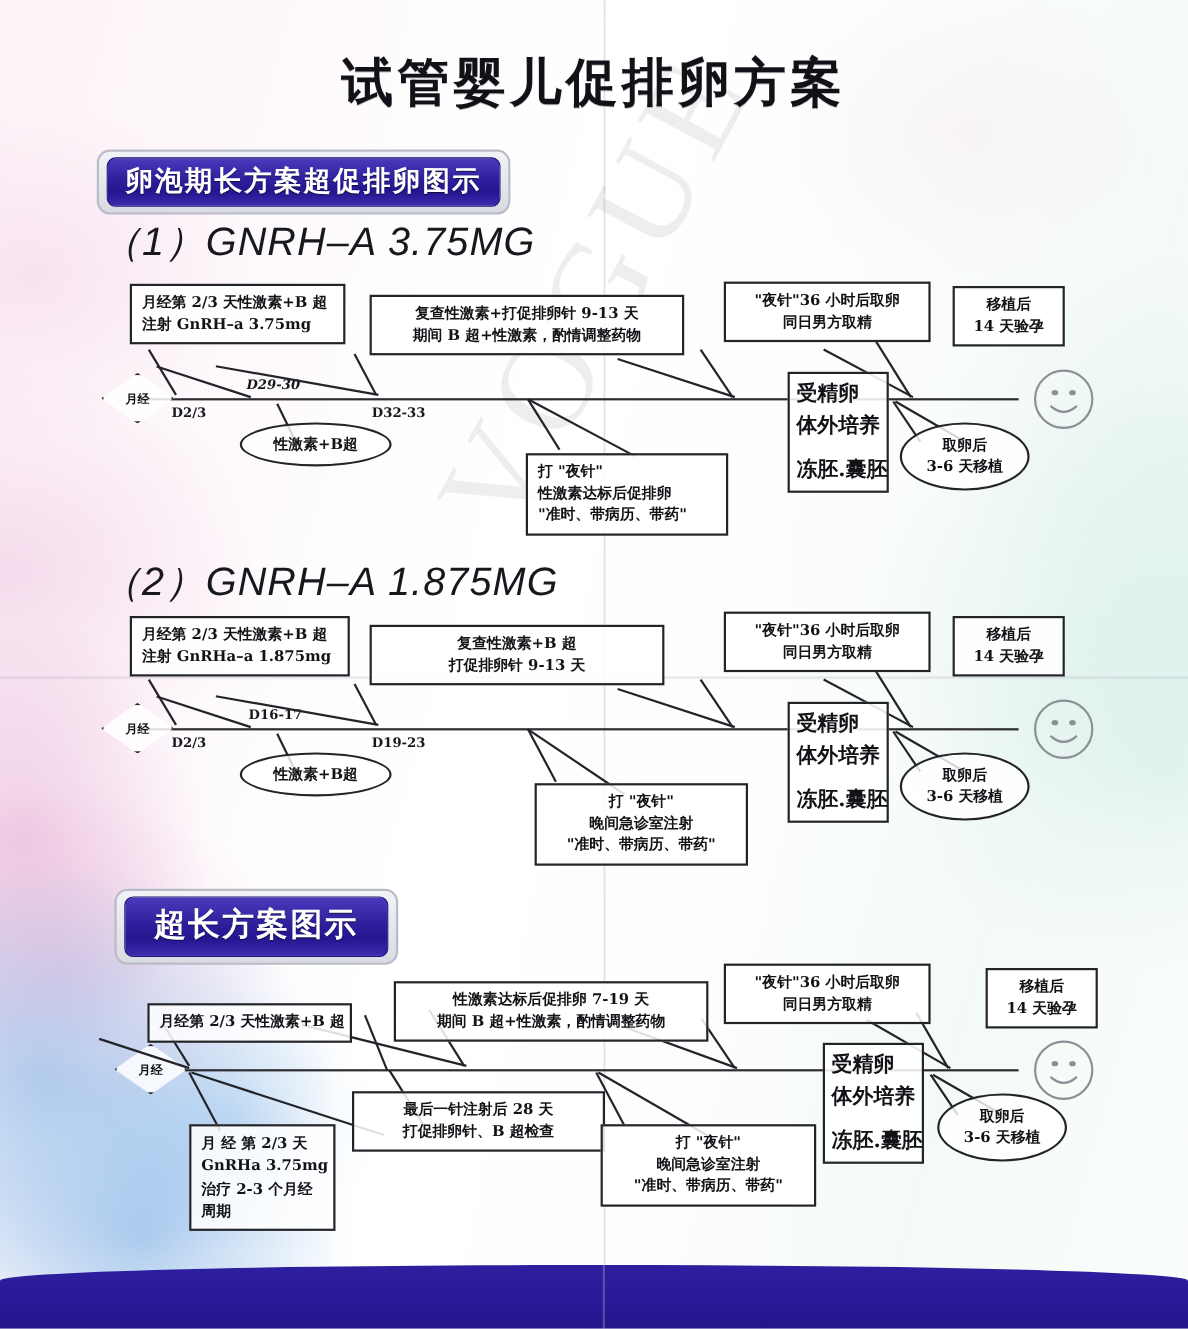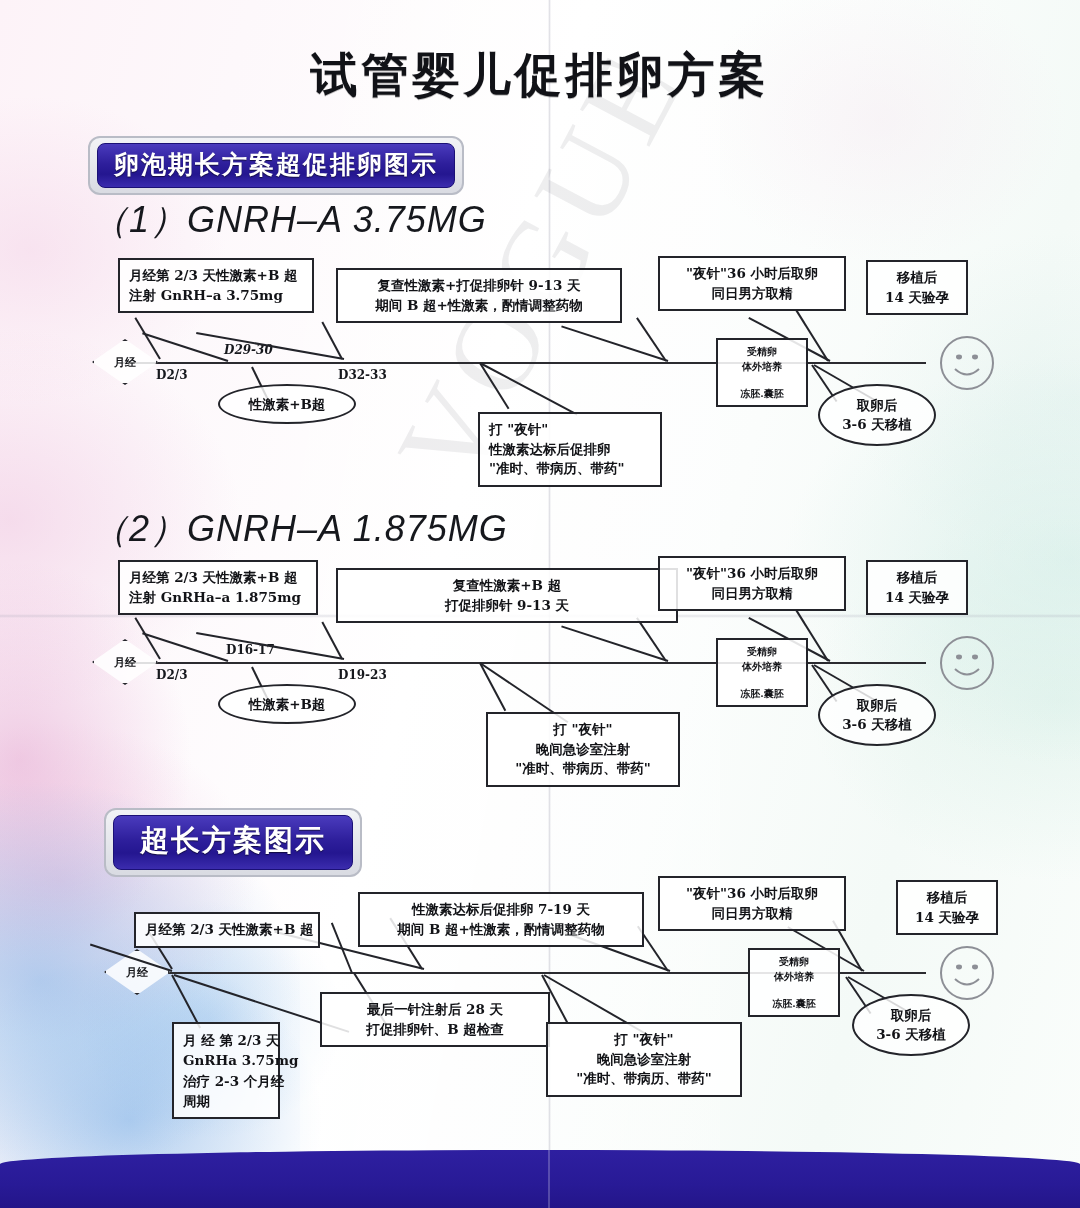--- a/index.html
+++ b/index.html
@@ -146,22 +146,22 @@
     font-family: "DejaVu Serif", "Liberation Serif", serif;
     font-weight: 700; font-size: 11px; color: #121317;
   }
 
   
   .eggbox {
     position: absolute;
     background: rgba(255,255,255,0.88);
     border: 2px solid #23242a;
     font-family: "DejaVu Serif", "Liberation Serif", serif;
-    font-weight: 700; font-size: 10px; line-height: 1.5;
-    color: #121317; text-align: center;
+    font-weight: 700; font-size: 19px; line-height: 1.5;
+    color: #121317; 
     padding: 4px 6px;
     white-space: nowrap;
   }
   .eggbox .gap { height: 12px; }
 
   
   .leader {
     position: absolute; height: 0; border-top: 2px solid #23242a;
     transform-origin: left center;
   }
@@ -285,21 +285,21 @@
   <div class="leader" style="left:830px; top:660px; width:92px; transform:rotate(-152deg);"></div>
   <div class="leader" style="left:812px; top:664px; width:44px; transform:rotate(56deg);"></div>
   <div class="leader" style="left:814px; top:664px; width:74px; transform:rotate(30deg);"></div>
   <div class="leader" style="left:252px; top:666px; width:42px; transform:rotate(64deg);"></div>
 
   <div class="callout c-left" style="left:118px; top:560px; width:200px;">
     <div>月经第 2/3 天性激素+B 超</div>
     <div>注射 GnRHa–a  1.875mg</div>
   </div>
 
-  <div class="callout c-center" style="left:336px; top:568px; width:342px;">
+  <div class="callout c-center" style="left:336px; top:568px; width:268px;">
     <div>复查性激素+B 超</div>
     <div>打促排卵针 9-13 天</div>
   </div>
 
   <div class="callout c-center" style="left:658px; top:556px; width:188px;">
     <div>"夜针"36 小时后取卵</div>
     <div>同日男方取精</div>
   </div>
 
   <div class="callout c-center" style="left:866px; top:560px; width:102px;">
@@ -377,21 +377,21 @@
   <div class="callout c-center" style="left:658px; top:876px; width:188px;">
     <div>"夜针"36 小时后取卵</div>
     <div>同日男方取精</div>
   </div>
 
   <div class="callout c-center" style="left:896px; top:880px; width:102px;">
     <div>移植后</div>
     <div>14 天验孕</div>
   </div>
 
-  <div class="callout c-left" style="left:172px; top:1022px; width:108px; line-height:1.5;">
+  <div class="callout c-left" style="left:172px; top:1022px; width:133px; line-height:1.5;">
     <div>月 经 第 2/3 天</div>
     <div>GnRHa 3.75mg</div>
     <div>治疗 2-3 个月经</div>
     <div>周期</div>
   </div>
 
   <div class="callout c-center" style="left:320px; top:976px; width:230px;margin-top:16px;">
     <div>最后一针注射后 28 天</div>
     <div>打促排卵针、B 超检查</div>
   </div>

